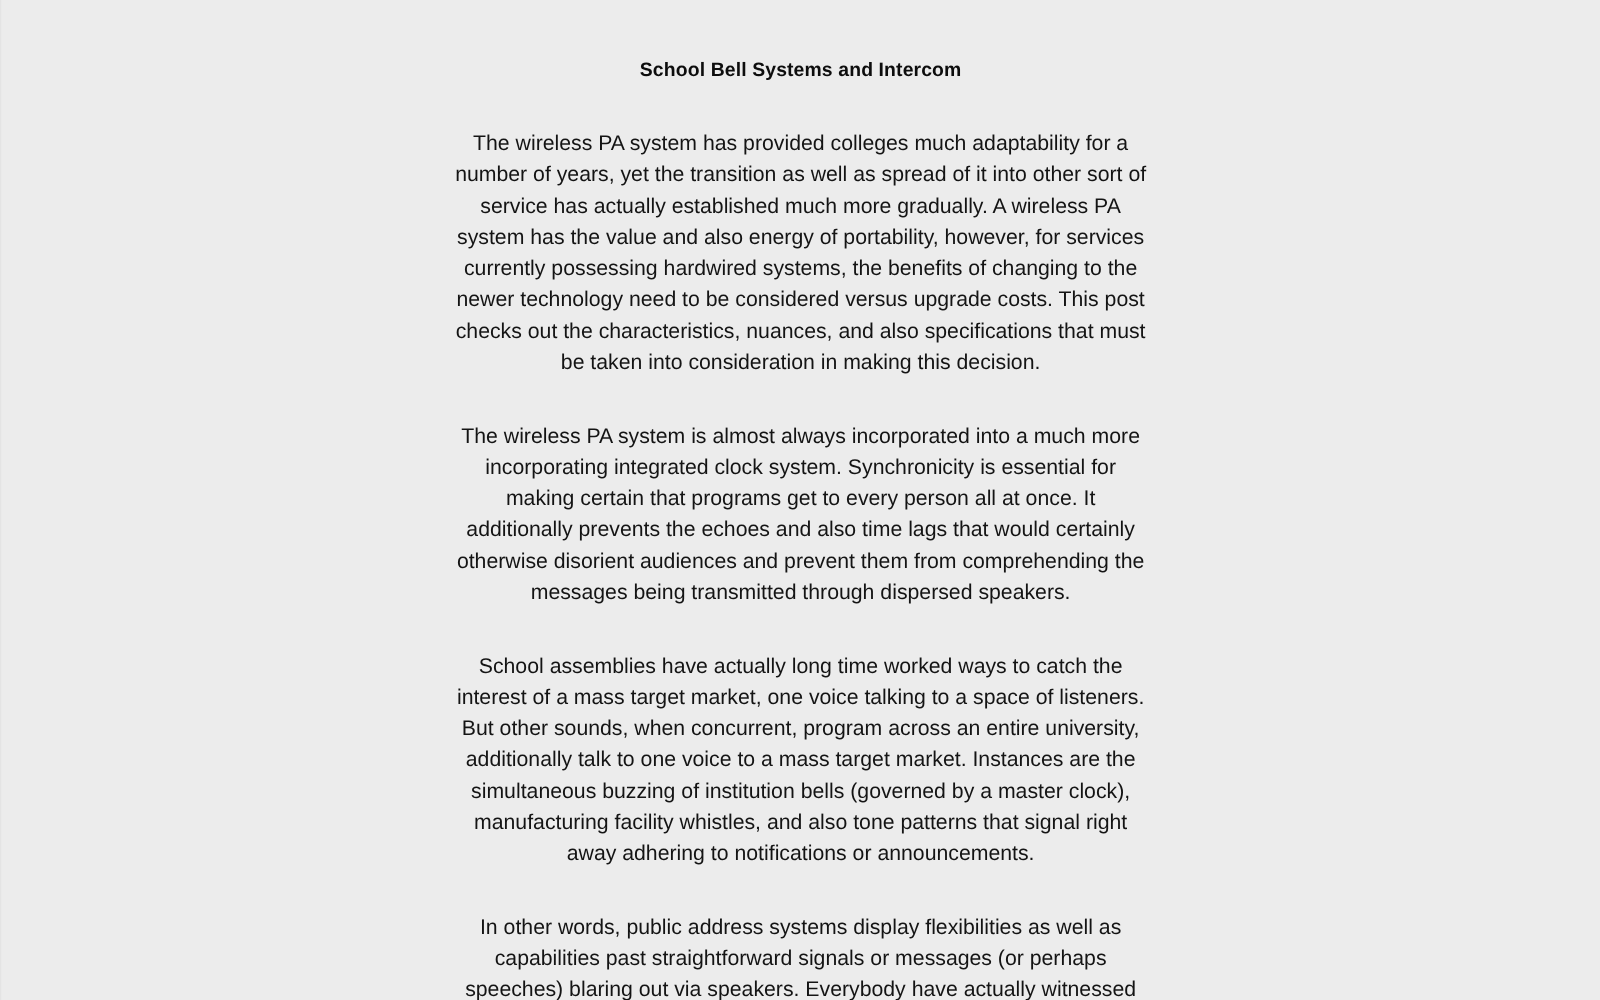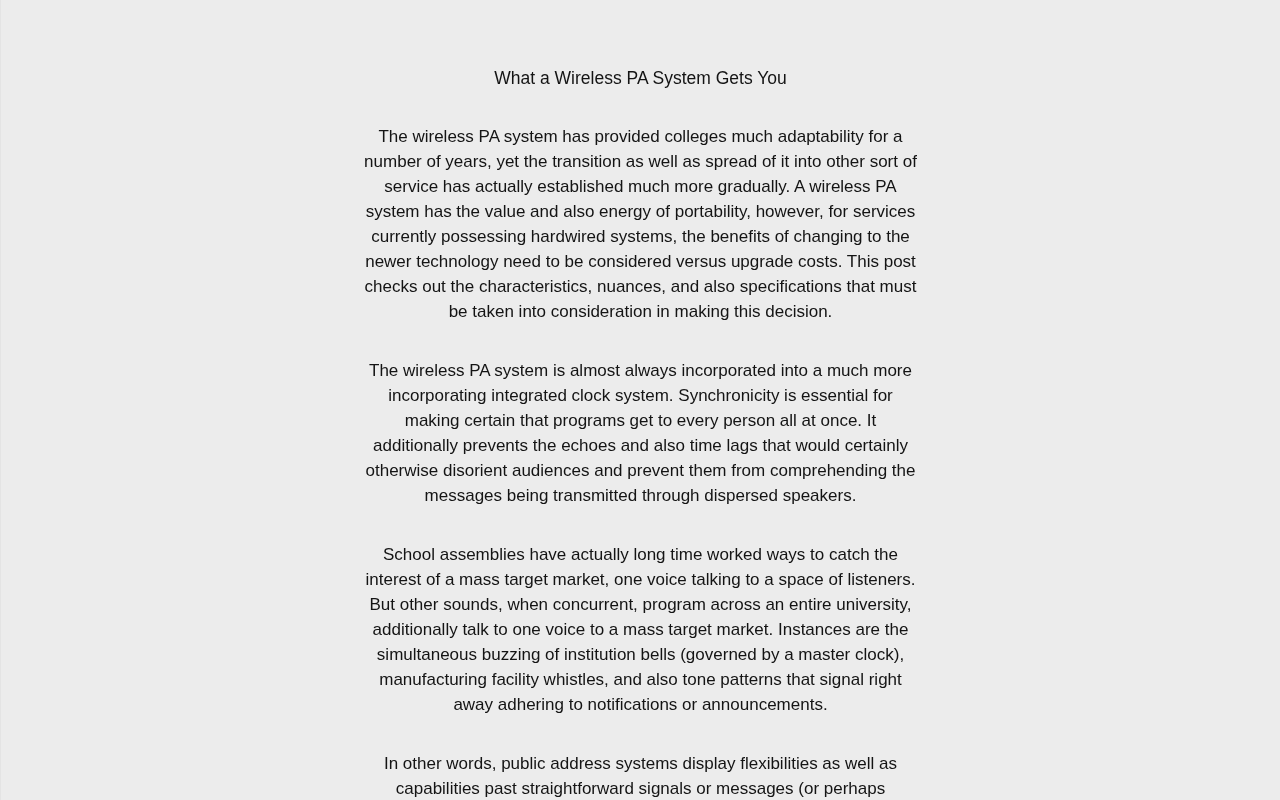--- a/index.html
+++ b/index.html
@@ -58,22 +58,22 @@
   .article-paragraph:first-child {
     padding-top: 0;
   }
 </style>
 </head>
 <body>
 
 <div class="page">
   <article class="article">
 
+    <h1 class="article-title">School Bell Systems and Intercom</h1>
 
-    <h2 class="article-subtitle">What a Wireless PA System Gets You</h2>
 
     <div class="paragraphs">
       <p class="article-paragraph">The wireless PA system has provided colleges much adaptability for a number of years, yet the transition as well as spread of it into other sort of service has actually established much more gradually. A wireless PA system has the value and also energy of portability, however, for services currently possessing hardwired systems, the benefits of changing to the newer technology need to be considered versus upgrade costs. This post checks out the characteristics, nuances, and also specifications that must be taken into consideration in making this decision.</p>
       <p class="article-paragraph">The wireless PA system is almost always incorporated into a much more incorporating integrated clock system. Synchronicity is essential for making certain that programs get to every person all at once. It additionally prevents the echoes and also time lags that would certainly otherwise disorient audiences and prevent them from comprehending the messages being transmitted through dispersed speakers.</p>
       <p class="article-paragraph">School assemblies have actually long time worked ways to catch the interest of a mass target market, one voice talking to a space of listeners. But other sounds, when concurrent, program across an entire university, additionally talk to one voice to a mass target market. Instances are the simultaneous buzzing of institution bells (governed by a master clock), manufacturing facility whistles, and also tone patterns that signal right away adhering to notifications or announcements.</p>
       <p class="article-paragraph">In other words, public address systems display flexibilities as well as capabilities past straightforward signals or messages (or perhaps speeches) blaring out via speakers. Everybody have actually witnessed such developments in airports, train stations, as well as healthcare facilities. Over</p>
     </div>
 
   </article>
 </div>

